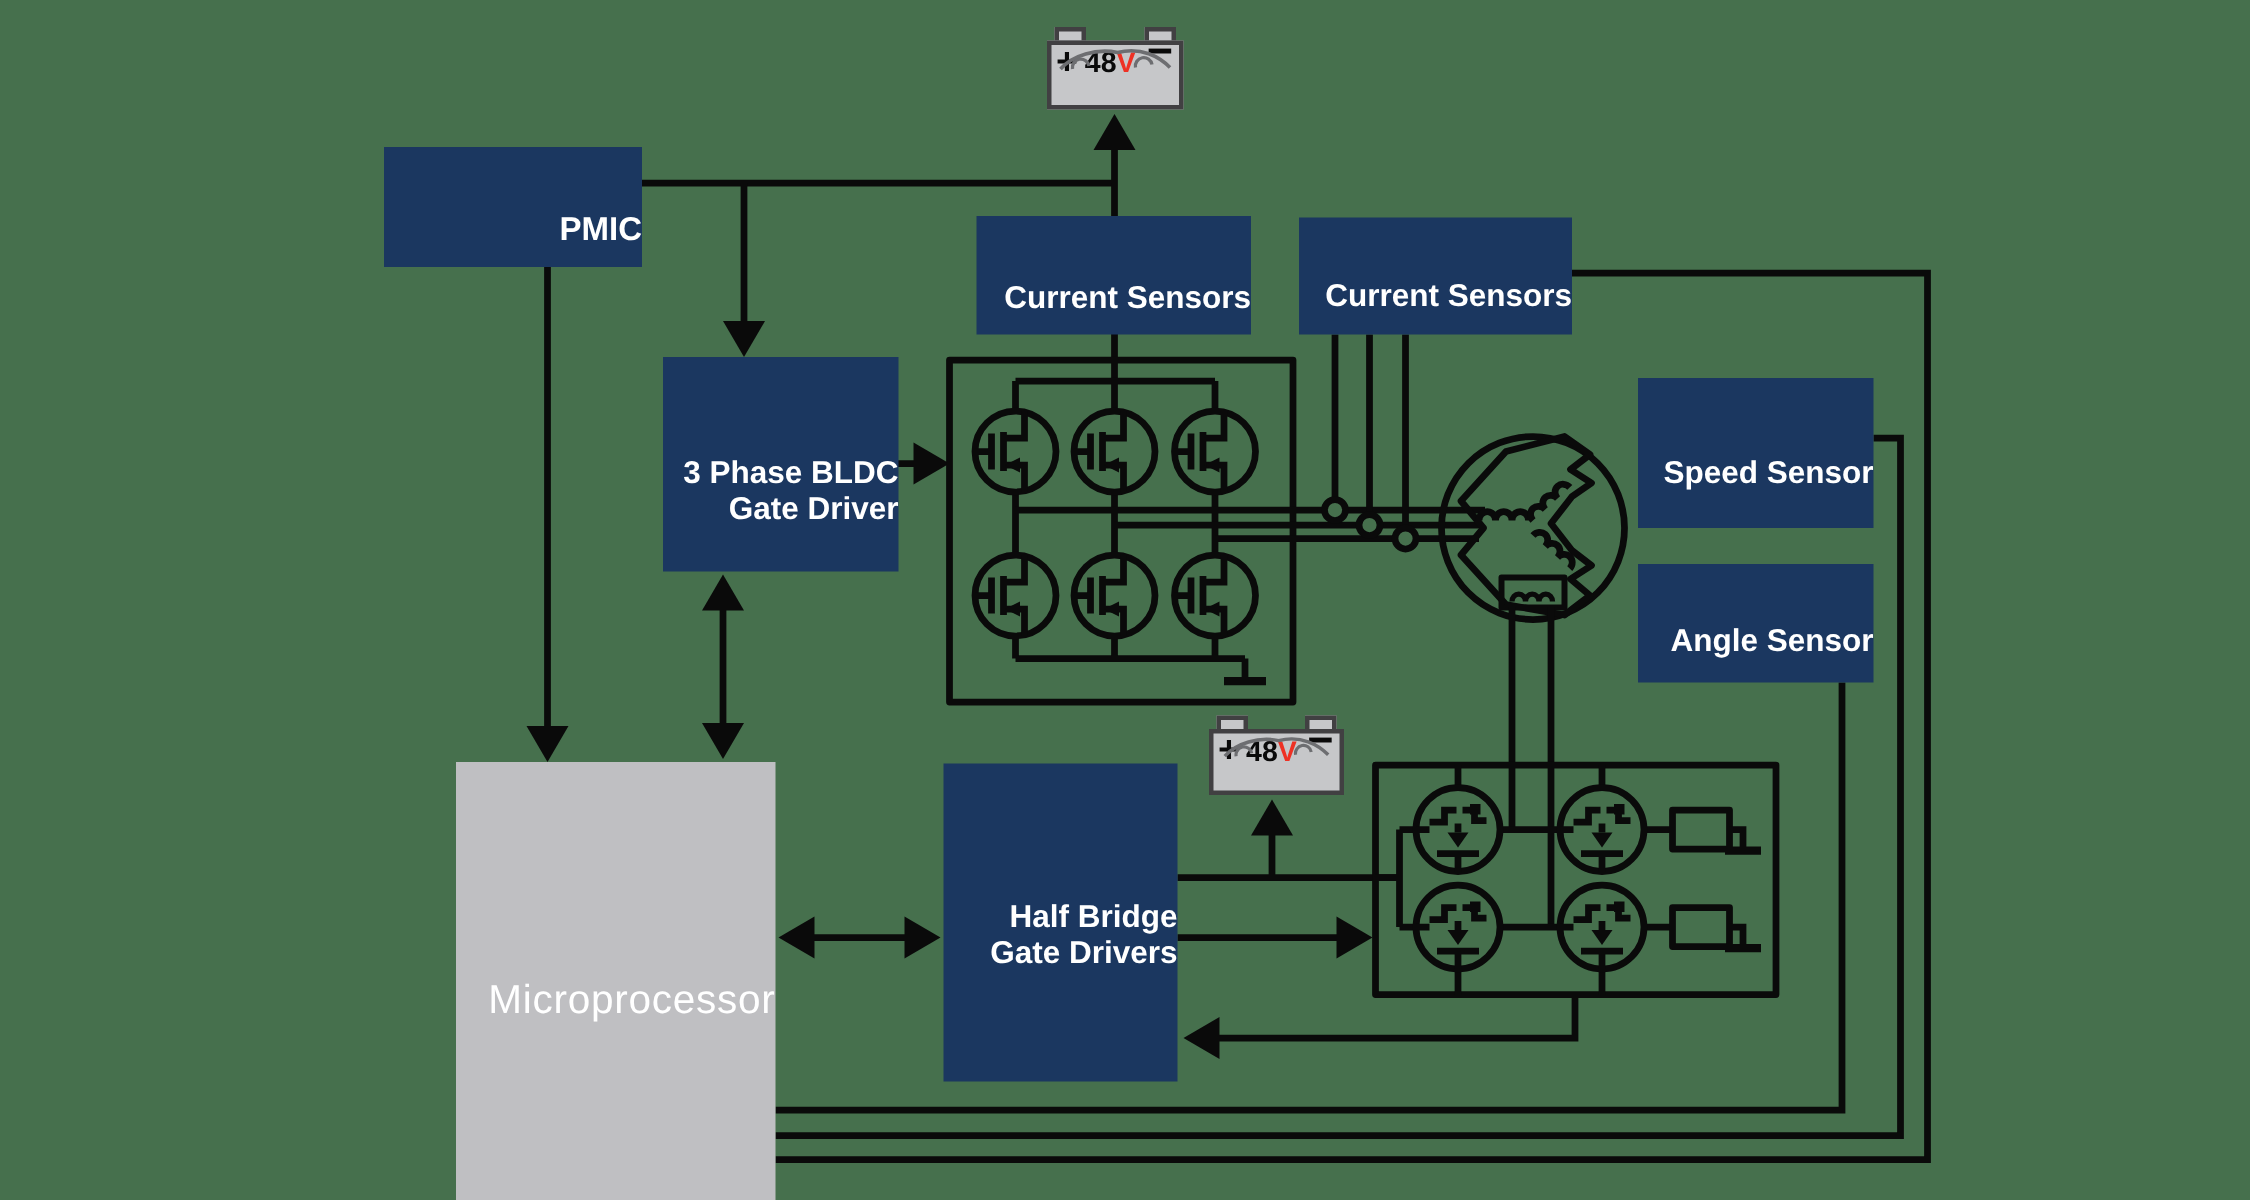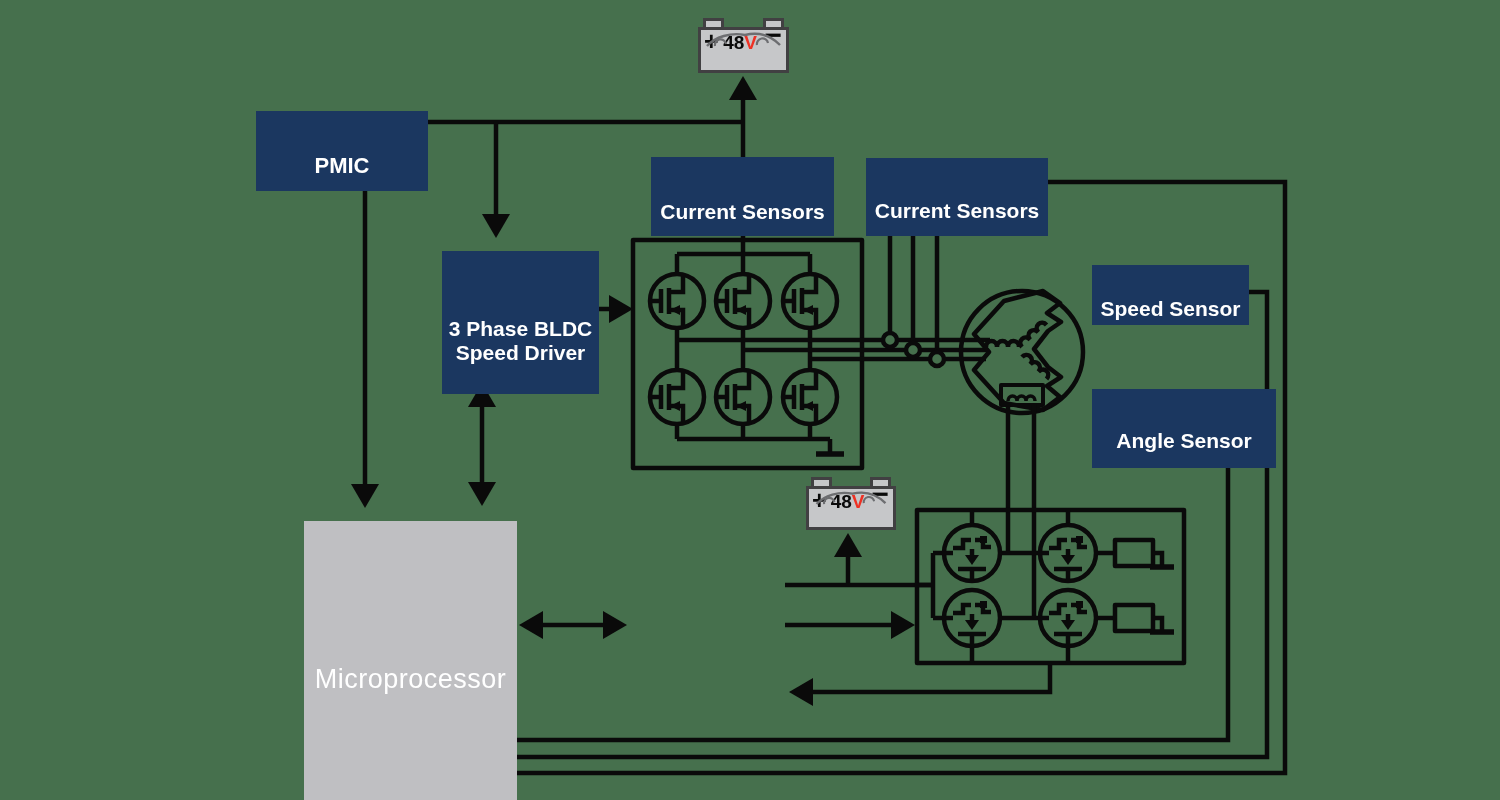--- a/index.html
+++ b/index.html
@@ -8,23 +8,23 @@
     background:var(--background);
     font-family:"Liberation Sans", sans-serif;
   }
   svg{position:absolute;left:0;top:0;}
   .wire{stroke:var(--line);stroke-width:4.5;fill:none;stroke-linecap:butt;}
   .wire-thick{stroke:var(--line);stroke-width:5.5;fill:none;}
   .outline{stroke:var(--line);stroke-width:4.5;fill:none;stroke-linejoin:round;}
   .head{fill:var(--line);stroke:none;}
   .tap{fill:var(--background);stroke:var(--line);stroke-width:4.5;}
   .block{
-    position:absolute;display:flex;flex-direction:column;align-items:center;justify-content:center;
+    position:absolute;display:flex;flex-direction:column;align-items:flex-end;justify-content:center;
     background:var(--block_navy);color:var(--text_white);
-    font-weight:bold;font-size:21px;line-height:24px;text-align:center;z-index:2;margin-top:13px;
+    font-weight:bold;font-size:21px;line-height:24px;text-align:center;z-index:2;
   }
   .block.gray{
     background:var(--block_gray);font-weight:normal;font-size:27px;letter-spacing:.5px;
   }
   .battery{position:absolute;z-index:3;}
   .term{position:absolute;top:0;height:12px;background:var(--battery_fill);border:3px solid var(--battery_border);box-sizing:border-box;}
   .bat-body{
     position:absolute;left:0;top:9px;right:0;bottom:0;
     background:var(--battery_fill);border:3px solid var(--battery_border);box-sizing:border-box;
   }
@@ -143,39 +143,43 @@
     <path class="wire" d="M1249,292 H1267 V757 H517"></path>
     <path class="wire" d="M1048,182 H1285 V773 H517"></path>
   </svg>
 
   <div class="block" style="left:256px;top:98px;width:172px;height:80px;padding-top:30px;box-sizing:border-box;font-size:22px;">
     <span>PMIC</span>
   </div>
 
   <div class="block" style="left:442px;top:238px;width:157px;height:143px;padding-top:36px;box-sizing:border-box;">
     <span>3 Phase BLDC</span>
-    <span>Speed Driver</span>
+    <span>Gate Driver</span>
   </div>
 
   <div class="block" style="left:651px;top:144px;width:183px;height:79px;padding-top:30px;box-sizing:border-box;">
     <span>Current Sensors</span>
   </div>
 
   <div class="block" style="left:866px;top:145px;width:182px;height:78px;padding-top:28px;box-sizing:border-box;">
     <span>Current Sensors</span>
   </div>
 
-  <div class="block" style="left:1092px;top:252px;width:157px;height:60px;padding-top:28px;box-sizing:border-box;">
+  <div class="block" style="left:1092px;top:252px;width:157px;height:100px;padding-top:28px;box-sizing:border-box;">
     <span>Speed Sensor</span>
   </div>
 
-  <div class="block" style="left:1092px;top:376px;width:184px;height:79px;padding-top:24px;box-sizing:border-box;">
+  <div class="block" style="left:1092px;top:376px;width:157px;height:79px;padding-top:24px;box-sizing:border-box;">
     <span>Angle Sensor</span>
   </div>
 
+  <div class="block" style="left:629px;top:509px;width:156px;height:212px;padding-top:18px;box-sizing:border-box;">
+    <span>Half Bridge</span>
+    <span>Gate Drivers</span>
+  </div>
 
   <div class="block gray" style="left:304px;top:508px;width:213px;height:316px;padding-top:0;box-sizing:border-box;">
     <span>Microprocessor</span>
   </div>
 
   <div class="battery" style="left:698px;top:18px;width:91px;height:55px;">
     <div class="term" style="left:5px;width:21px;"></div>
     <div class="term" style="right:5px;width:21px;"></div>
     <div class="bat-body">
       <span class="bat-plus">+</span>

